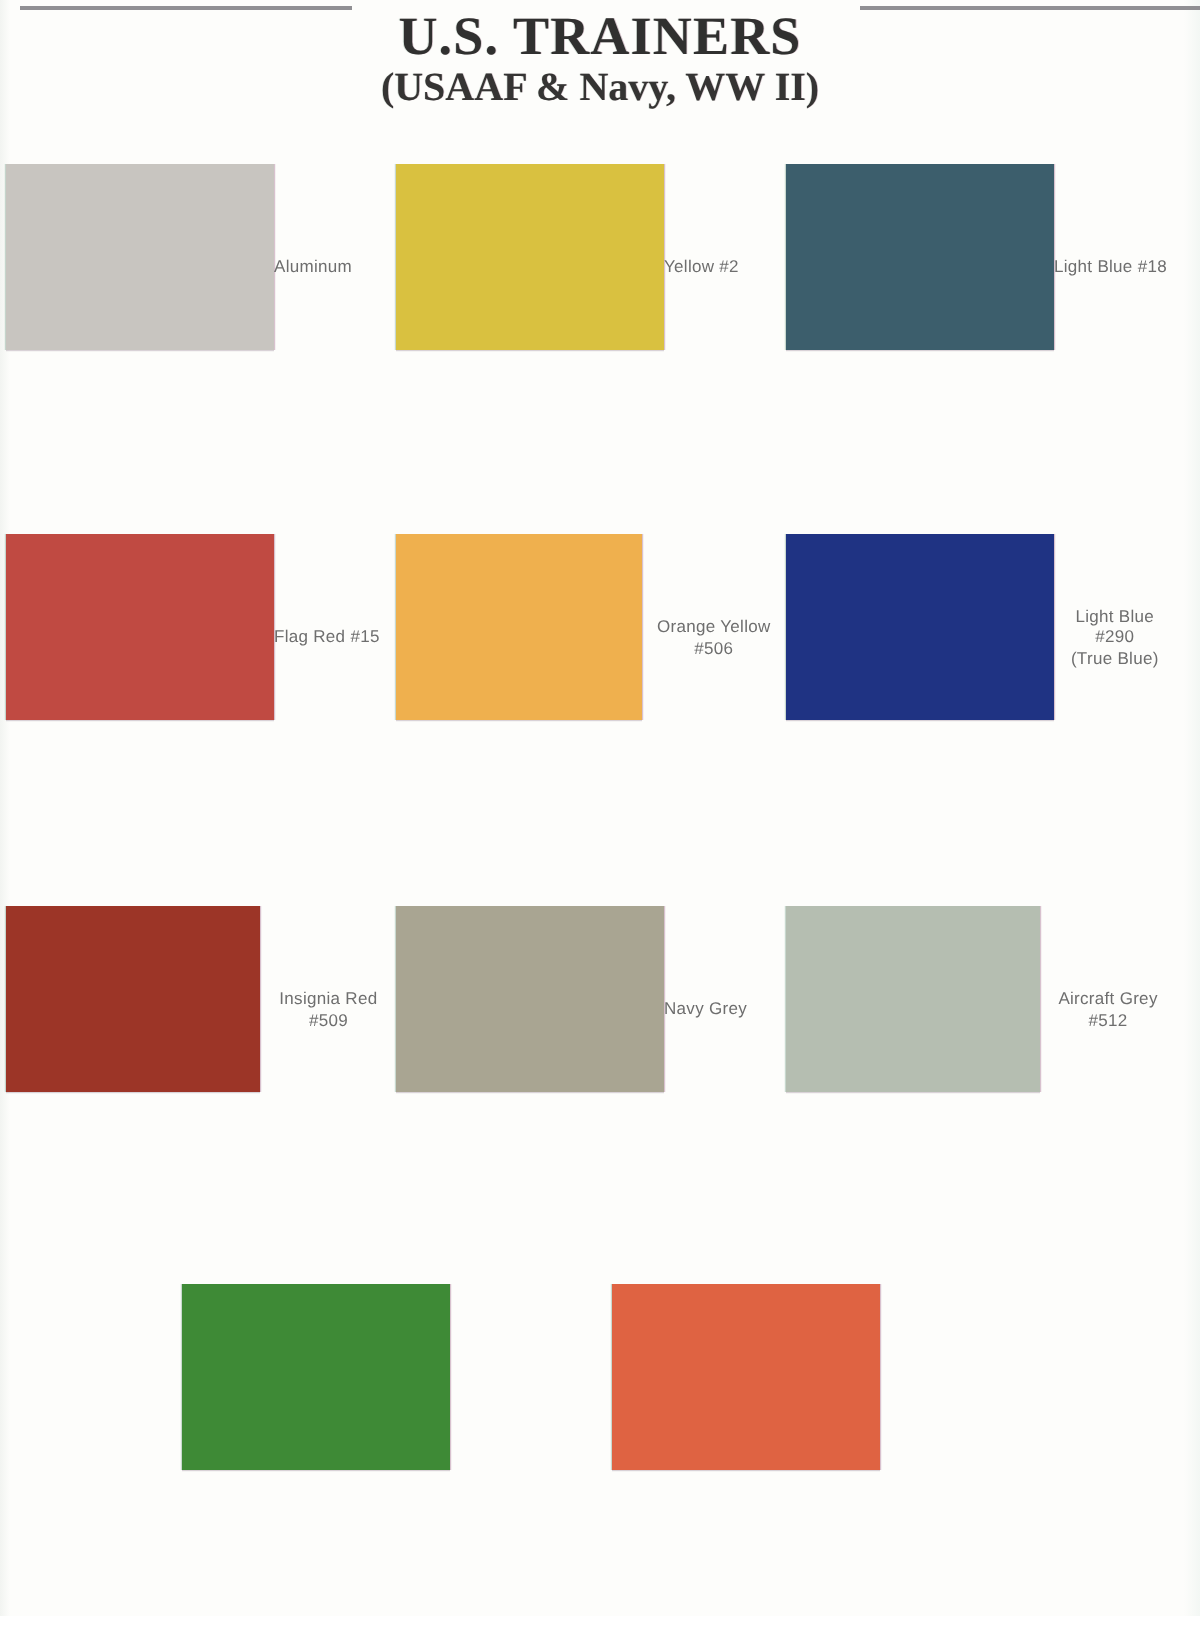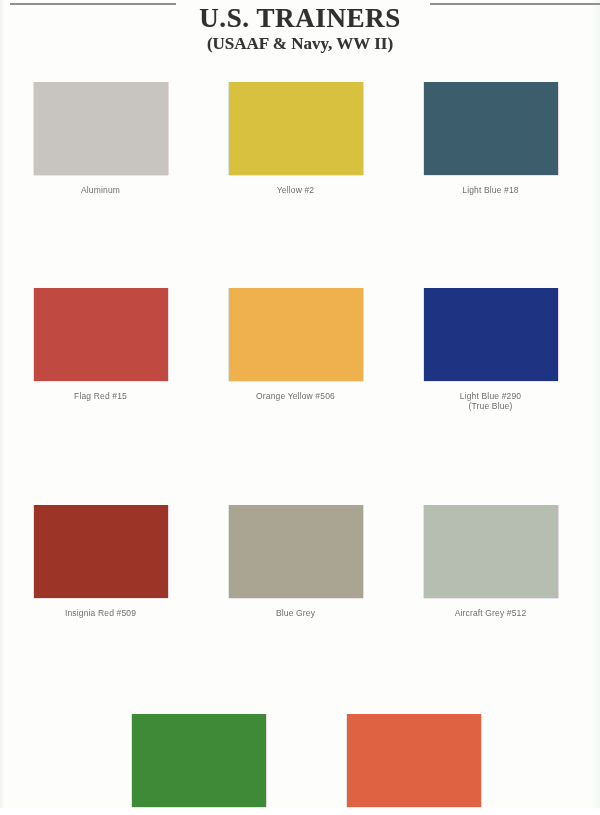--- a/index.html
+++ b/index.html
@@ -64,21 +64,21 @@
     font-size: 27px;
     letter-spacing: 0.6px;
     color: #30302f;
     margin: 3px 0 0 0;
     line-height: 30px;
     text-shadow: 0.4px 0 rgba(120,60,90,.30), -0.4px 0 rgba(60,110,80,.22);
   }
   .chart-subtitle {
     font-family: "Liberation Serif", serif;
     font-weight: bold;
-    font-size: 17px;
+    font-size: 20px;
     color: #353433;
     margin: 3px 0 0 0;
     line-height: 16px;
     text-shadow: 0.35px 0 rgba(120,60,90,.28), -0.35px 0 rgba(60,110,80,.20);
   }
 
   
   .grid {
     position: absolute;
     top: 82px;
@@ -91,21 +91,21 @@
     width: 600px;
   }
   .row-1 { margin-top: 0px; }
   .row-2 { margin-top: 92px; }
   .row-3 { margin-top: 93px; align-items: center; }
   .row-4 { margin-top: 96px; }
 
   .cell {
     width: 195px;
     display: flex;
-    flex-direction: column;
+    flex-direction: row;
     align-items: center;
   }
   .row-1 .cell:first-child,
   .row-2 .cell:first-child,
   .row-3 .cell:first-child { margin-left: 3px; }
   .row-4 { justify-content: center; padding-left: 6px; }
   .row-4 .cell { width: 215px; }
 
   .swatch {
     width: 134px;
@@ -174,21 +174,21 @@
       </div>
     </div>
 
     <div class="row row-3">
       <div class="cell">
         <div class="swatch" style="background-color: rgb(156, 53, 39);"></div>
         <div class="swatch-label">Insignia Red #509</div>
       </div>
       <div class="cell">
         <div class="swatch" style="background-color: rgb(169, 165, 146);"></div>
-        <div class="swatch-label">Blue Grey</div>
+        <div class="swatch-label">Navy Grey</div>
       </div>
       <div class="cell">
         <div class="swatch" style="background-color: rgb(181, 190, 177);"></div>
         <div class="swatch-label">Aircraft Grey #512</div>
       </div>
     </div>
 
     <div class="row row-4">
       <div class="cell">
         <div class="swatch" style="background-color: rgb(62, 138, 54);"></div>

